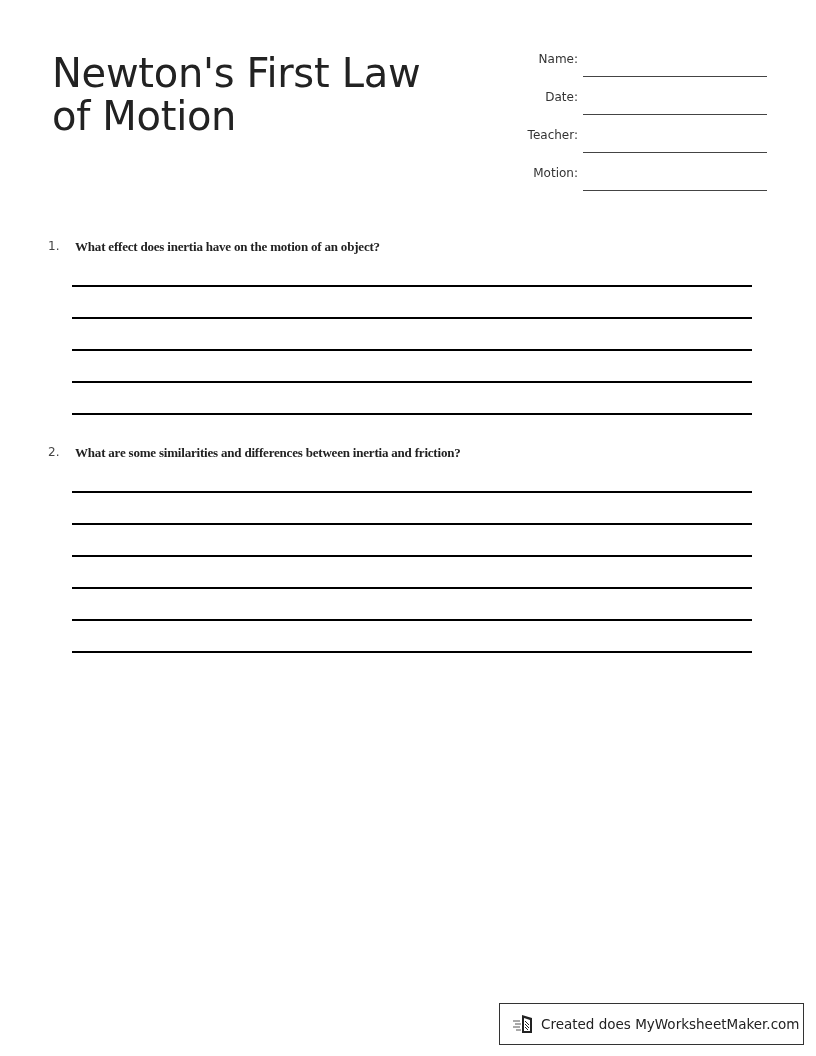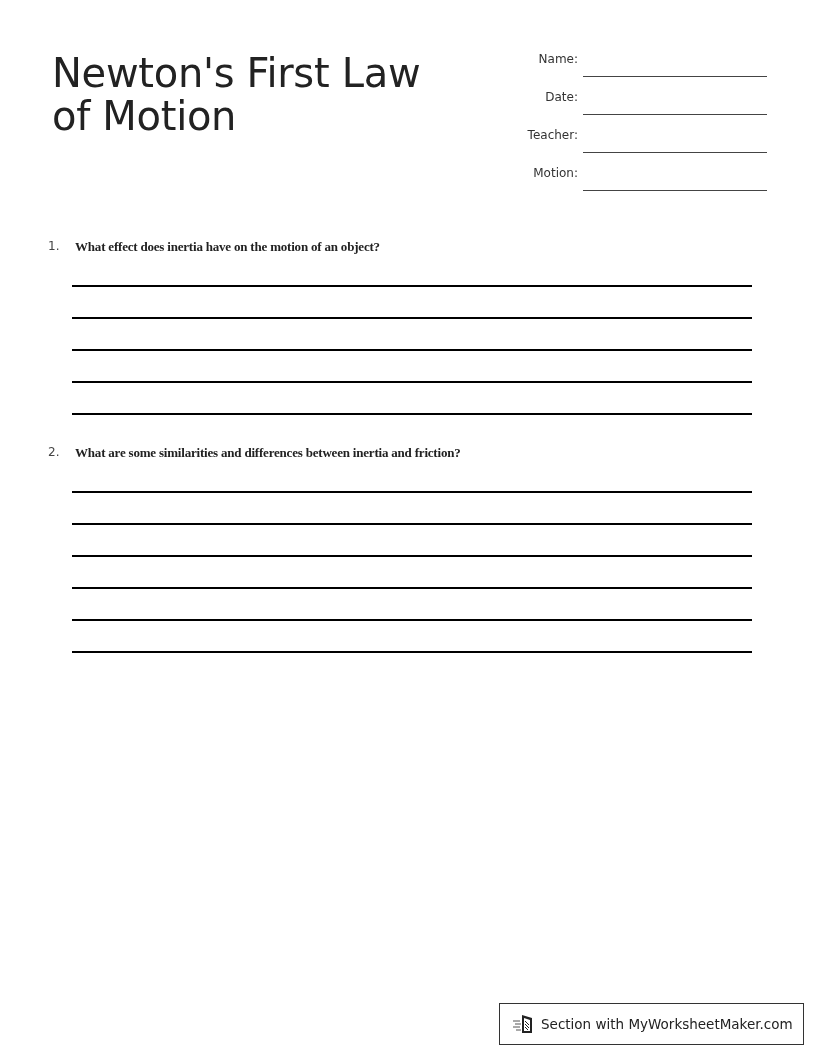--- a/index.html
+++ b/index.html
@@ -73,14 +73,14 @@
 <div class="footer">
   <svg class="footer-icon" viewBox="0 0 24 22">
     <line x1="1" y1="8" x2="8" y2="8" stroke="#555" stroke-width="1"></line>
     <line x1="3" y1="11" x2="9" y2="11" stroke="#555" stroke-width="1"></line>
     <line x1="1" y1="14" x2="8" y2="14" stroke="#555" stroke-width="1"></line>
     <line x1="4" y1="17" x2="9" y2="17" stroke="#555" stroke-width="1"></line>
     <path d="M10 2 L20 5 L20 20 L10 20 Z" fill="#222"></path>
     <path d="M12 5 L18 7 L18 18 L12 18 Z" fill="#fff"></path>
     <path d="M13 8 L17 12 M13 11 L17 15 M13 14 L16 17" stroke="#222" stroke-width="1"></path>
   </svg>
-  <span class="footer-text">Section with MyWorksheetMaker.com</span>
+  <span class="footer-text">Created does MyWorksheetMaker.com</span>
 </div>
 
 </body></html>

